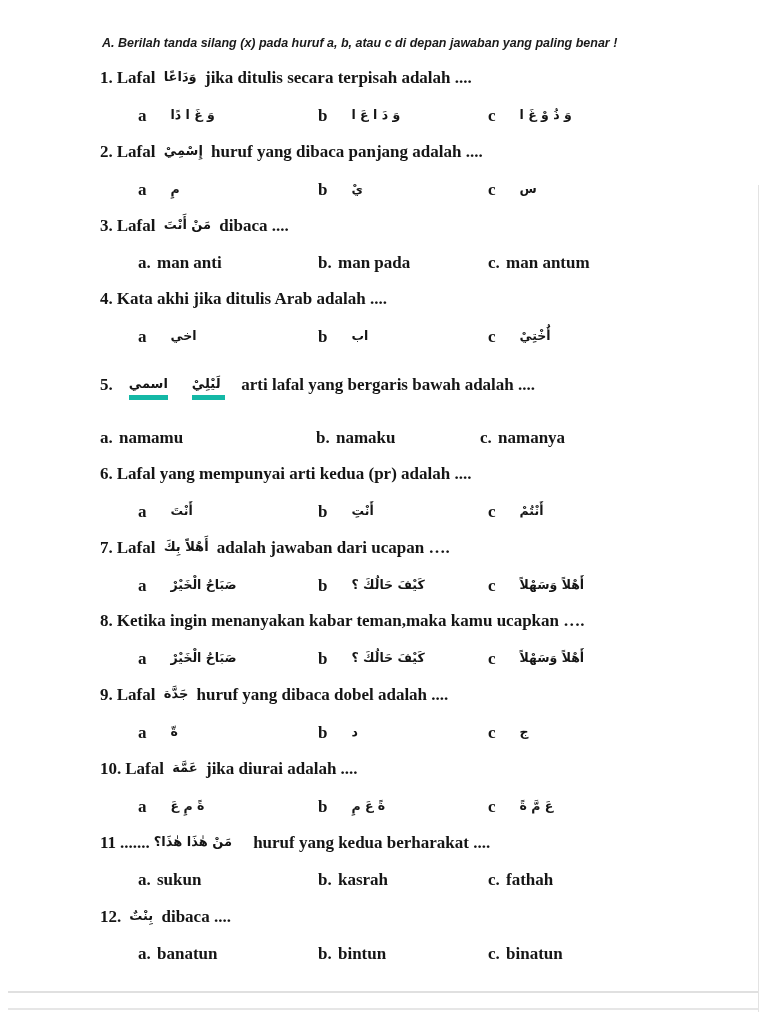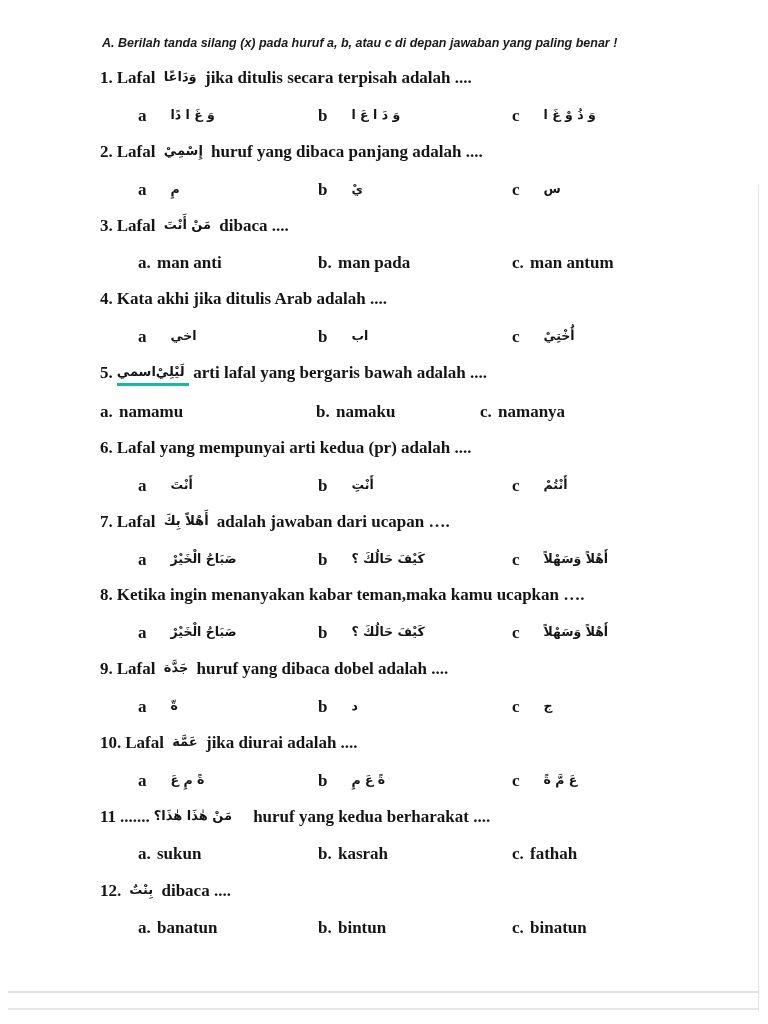--- a/index.html
+++ b/index.html
@@ -34,34 +34,34 @@
   .ar{
     font-family:"DejaVu Sans", sans-serif;
     font-size:13px;
     vertical-align:2px;
     margin:0 4px;
     unicode-bidi:isolate;
     direction:rtl;
     display:inline-block;
   }
   .ar.u{
-    margin:0;
-    border-bottom:3px solid #14b8a6;
+    margin:12px;
+    border-bottom:5px solid #14b8a6;
   }
   .opt-row{
     position:relative;
     height:22px;
     margin-bottom:14px;
     font-size:17px;
     line-height:22px;
   }
   .opt{position:absolute;top:0;white-space:nowrap;}
   .opt-row.ind .opt-a{left:38px;}
   .opt-row.ind .opt-b{left:218px;}
-  .opt-row.ind .opt-c{left:412px;text-align:right;}
+  .opt-row.ind .opt-c{left:388px;text-align:right;}
   .opt-row.flush .opt-a{left:0;}
   .opt-row.flush .opt-b{left:216px;}
   .opt-row.flush .opt-c{left:380px;}
   .opt-label{display:inline-block;}
   .opt .ar{margin-left:24px;font-size:12.5px;}
   .opt-text{margin-left:2px;}
   
   .scan-line-right{
     position:absolute;right:9px;top:185px;bottom:12px;
     width:1px;background:#e3e3e3;

